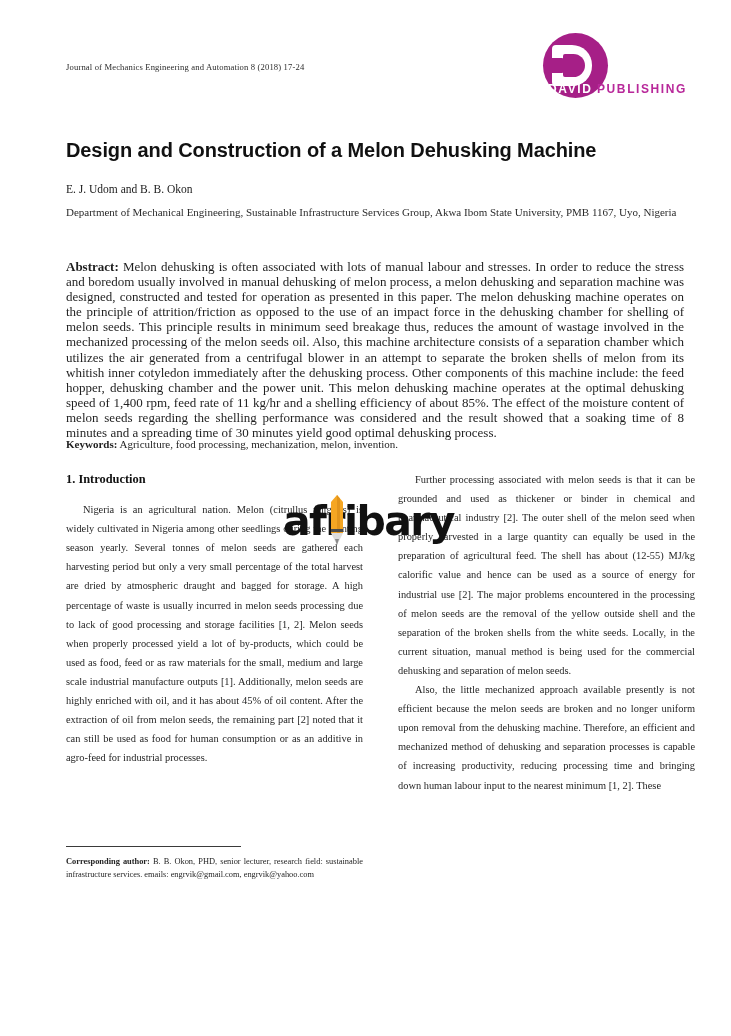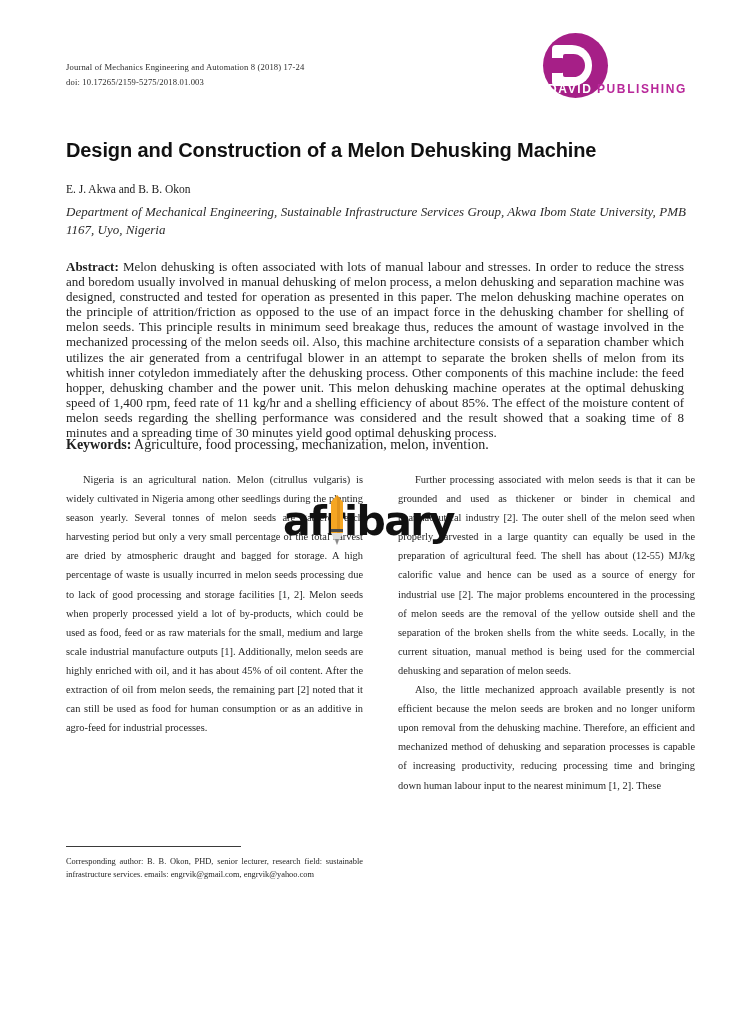--- a/index.html
+++ b/index.html
@@ -123,22 +123,21 @@
     top: 183px;
     width: 620px;
     font-size: 11.5px;
     color: #1a1a1a;
   }
   .affiliation {
     position: absolute;
     left: 66px;
     top: 203px;
     width: 620px;
-    font-style: italic;
-    font-size: 13px;
+    font-size: 11px;
     line-height: 18px;
     color: #2b2b2b;
     text-align: justify;
   }
 
   
   .abstract {
     position: absolute;
     left: 66px;
     top: 259px;
@@ -148,21 +147,21 @@
     text-align: justify;
     color: #1f1f1f;
   }
   .abstract b { font-weight: bold; }
 
   .keywords {
     position: absolute;
     left: 66px;
     top: 437px;
     width: 618px;
-    font-size: 14px;
+    font-size: 11px;
     line-height: 15px;
     color: #1f1f1f;
   }
   .keywords b { font-weight: bold; }
 
   
   .col {
     position: absolute;
     top: 470px;
     width: 297px;
@@ -198,21 +197,21 @@
   .footnote {
     position: absolute;
     left: 66px;
     top: 855px;
     width: 297px;
     font-size: 8.4px;
     line-height: 13.4px;
     text-align: justify;
     color: #242424;
   }
-  .footnote b { font-weight: normal; }
+  .footnote b { font-weight: bold; }
 
   
   .watermark {
     position: absolute;
     left: 283px;
     top: 497px;
     width: 168px;
     height: 48px;
     pointer-events: none;
   }
@@ -235,50 +234,50 @@
     height: 50px;
   }
 </style>
 </head>
 <body>
 
 <div id="page">
 
   <div class="masthead">
     <div class="line">Journal of Mechanics Engineering and Automation 8 (2018) 17-24</div>
-    <div class="line">doi: 10.17265/2159-5275/2018.01.003</div>
   </div>
 
   <div class="logo">
     <div class="logo-circle"></div>
     <div class="logo-d">
       <div class="outer"></div>
       <div class="inner"></div>
       <div class="notch"></div>
     </div>
     <div class="logo-wordmark">
       <span class="w1">DAVID</span>
       <span class="w2">PUBLISHING</span>
     </div>
   </div>
 
   <h1 class="paper-title">Design and Construction of a Melon Dehusking Machine</h1>
 
-  <div class="authors">E. J. Akwa and B. B. Okon</div>
+  <div class="authors">E. J. Udom and B. B. Okon</div>
   <div class="affiliation">Department of Mechanical Engineering, Sustainable Infrastructure Services Group, Akwa Ibom State University, PMB 1167, Uyo, Nigeria</div>
 
   <div class="abstract">
     <b>Abstract:</b><span> Melon dehusking is often associated with lots of manual labour and stresses. In order to reduce the stress and boredom usually involved in manual dehusking of melon process, a melon dehusking and separation machine was designed, constructed and tested for operation as presented in this paper. The melon dehusking machine operates on the principle of attrition/friction as opposed to the use of an impact force in the dehusking chamber for shelling of melon seeds. This principle results in minimum seed breakage thus, reduces the amount of wastage involved in the mechanized processing of the melon seeds oil. Also, this machine architecture consists of a separation chamber which utilizes the air generated from a centrifugal blower in an attempt to separate the broken shells of melon from its whitish inner cotyledon immediately after the dehusking process. Other components of this machine include: the feed hopper, dehusking chamber and the power unit. This melon dehusking machine operates at the optimal dehusking speed of 1,400 rpm, feed rate of 11 kg/hr and a shelling efficiency of about 85%. The effect of the moisture content of melon seeds regarding the shelling performance was considered and the result showed that a soaking time of 8 minutes and a spreading time of 30 minutes yield good optimal dehusking process.</span>
   </div>
 
   <div class="keywords">
     <b>Keywords:</b><span> Agriculture, food processing, mechanization, melon, invention.</span>
   </div>
 
   <div class="col left">
+    <div class="section-head">1. Introduction</div>
     <p>Nigeria is an agricultural nation. Melon (citrullus vulgaris) is widely cultivated in Nigeria among other seedlings during the planting season yearly. Several tonnes of melon seeds are gathered each harvesting period but only a very small percentage of the total harvest are dried by atmospheric draught and bagged for storage. A high percentage of waste is usually incurred in melon seeds processing due to lack of good processing and storage facilities [1, 2]. Melon seeds when properly processed yield a lot of by-products, which could be used as food, feed or as raw materials for the small, medium and large scale industrial manufacture outputs [1]. Additionally, melon seeds are highly enriched with oil, and it has about 45% of oil content. After the extraction of oil from melon seeds, the remaining part [2] noted that it can still be used as food for human consumption or as an additive in agro-feed for industrial processes.</p>
   </div>
 
   <div class="col right">
     <p>Further processing associated with melon seeds is that it can be grounded and used as thickener or binder in chemical and pharmaceutical industry [2]. The outer shell of the melon seed when properly harvested in a large quantity can equally be used in the preparation of agricultural feed. The shell has about (12-55) MJ/kg calorific value and hence can be used as a source of energy for industrial use [2]. The major problems encountered in the processing of melon seeds are the removal of the yellow outside shell and the separation of the broken shells from the white seeds. Locally, in the current situation, manual method is being used for the commercial dehusking and separation of melon seeds.</p>
     <p>Also, the little mechanized approach available presently is not efficient because the melon seeds are broken and no longer uniform upon removal from the dehusking machine. Therefore, an efficient and mechanized method of dehusking and separation processes is capable of increasing productivity, reducing processing time and bringing down human labour input to the nearest minimum [1, 2]. These</p>
   </div>
 
   <div class="footnote-rule"></div>
   <div class="footnote">

